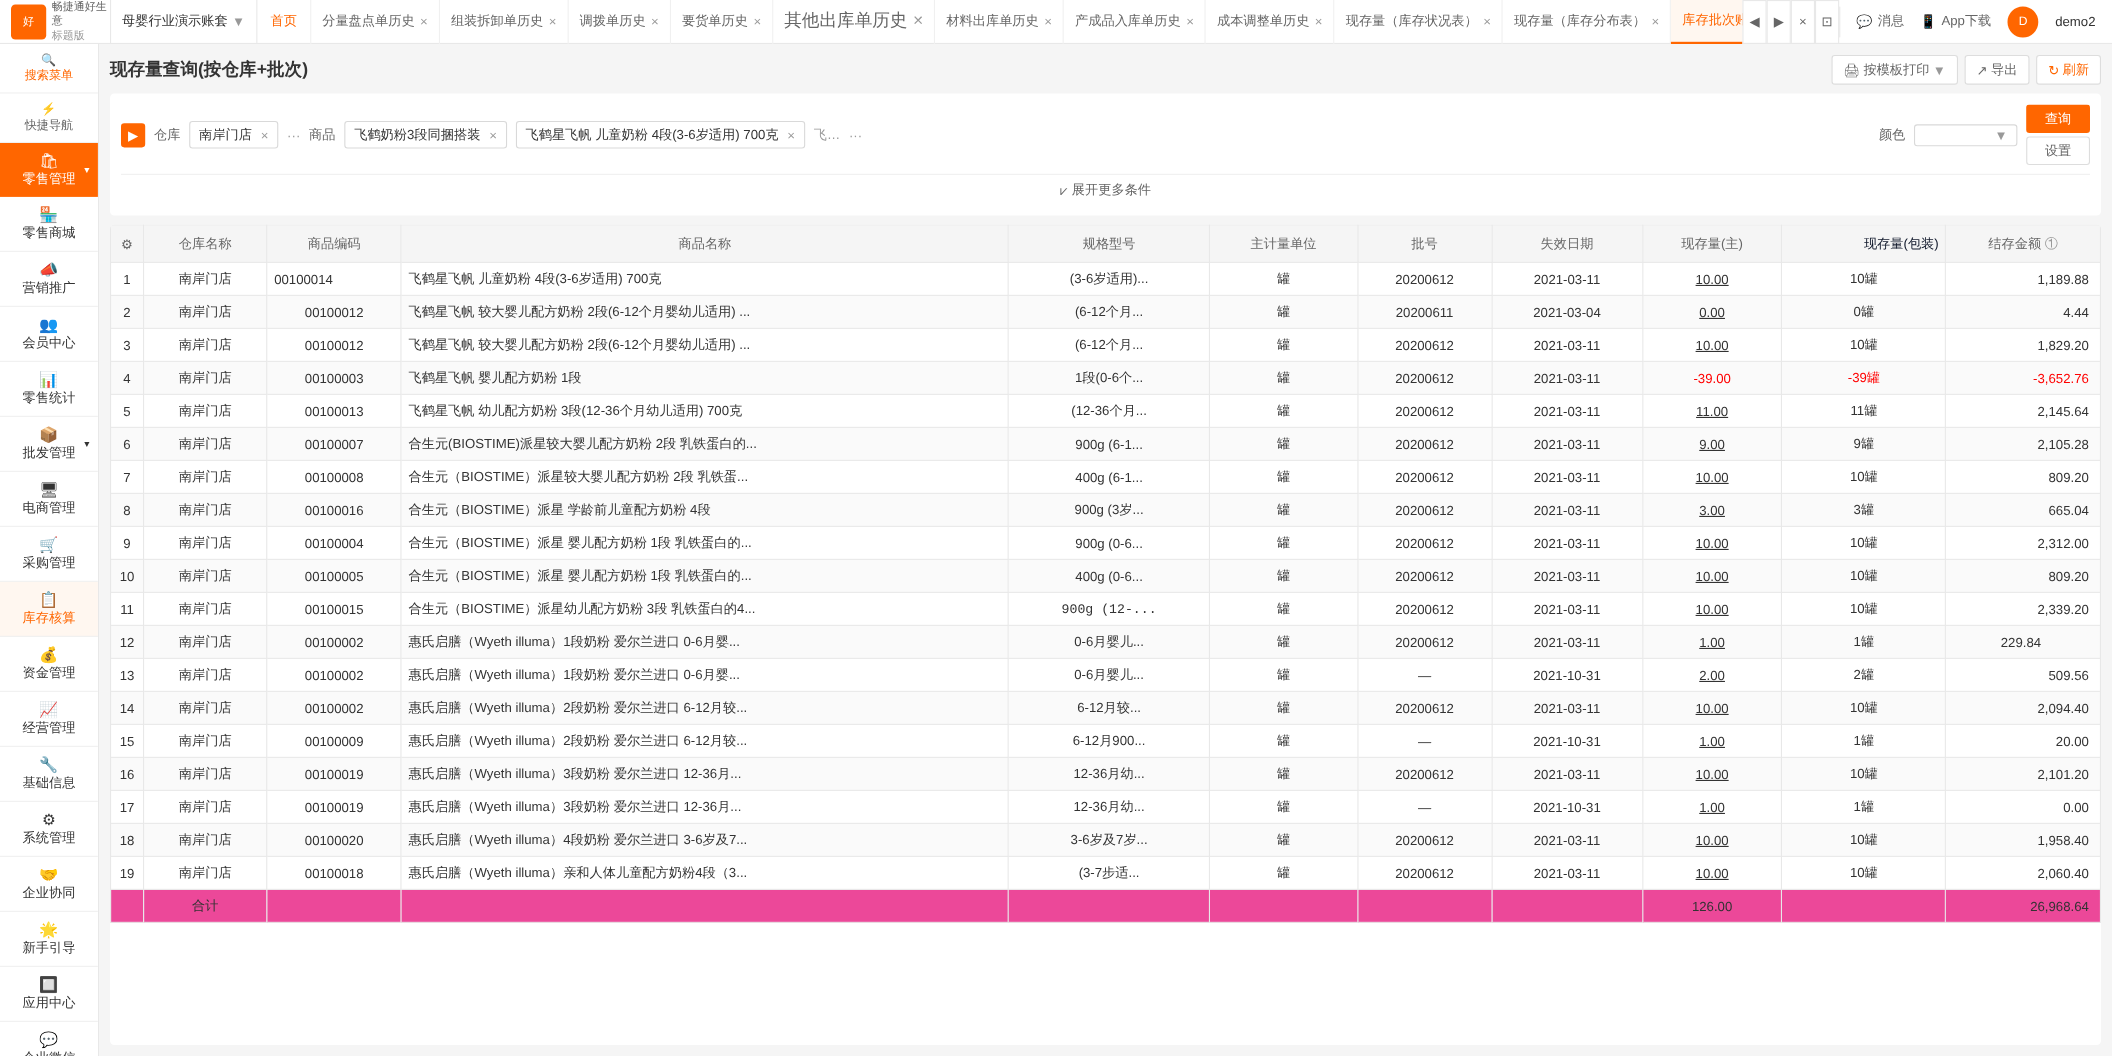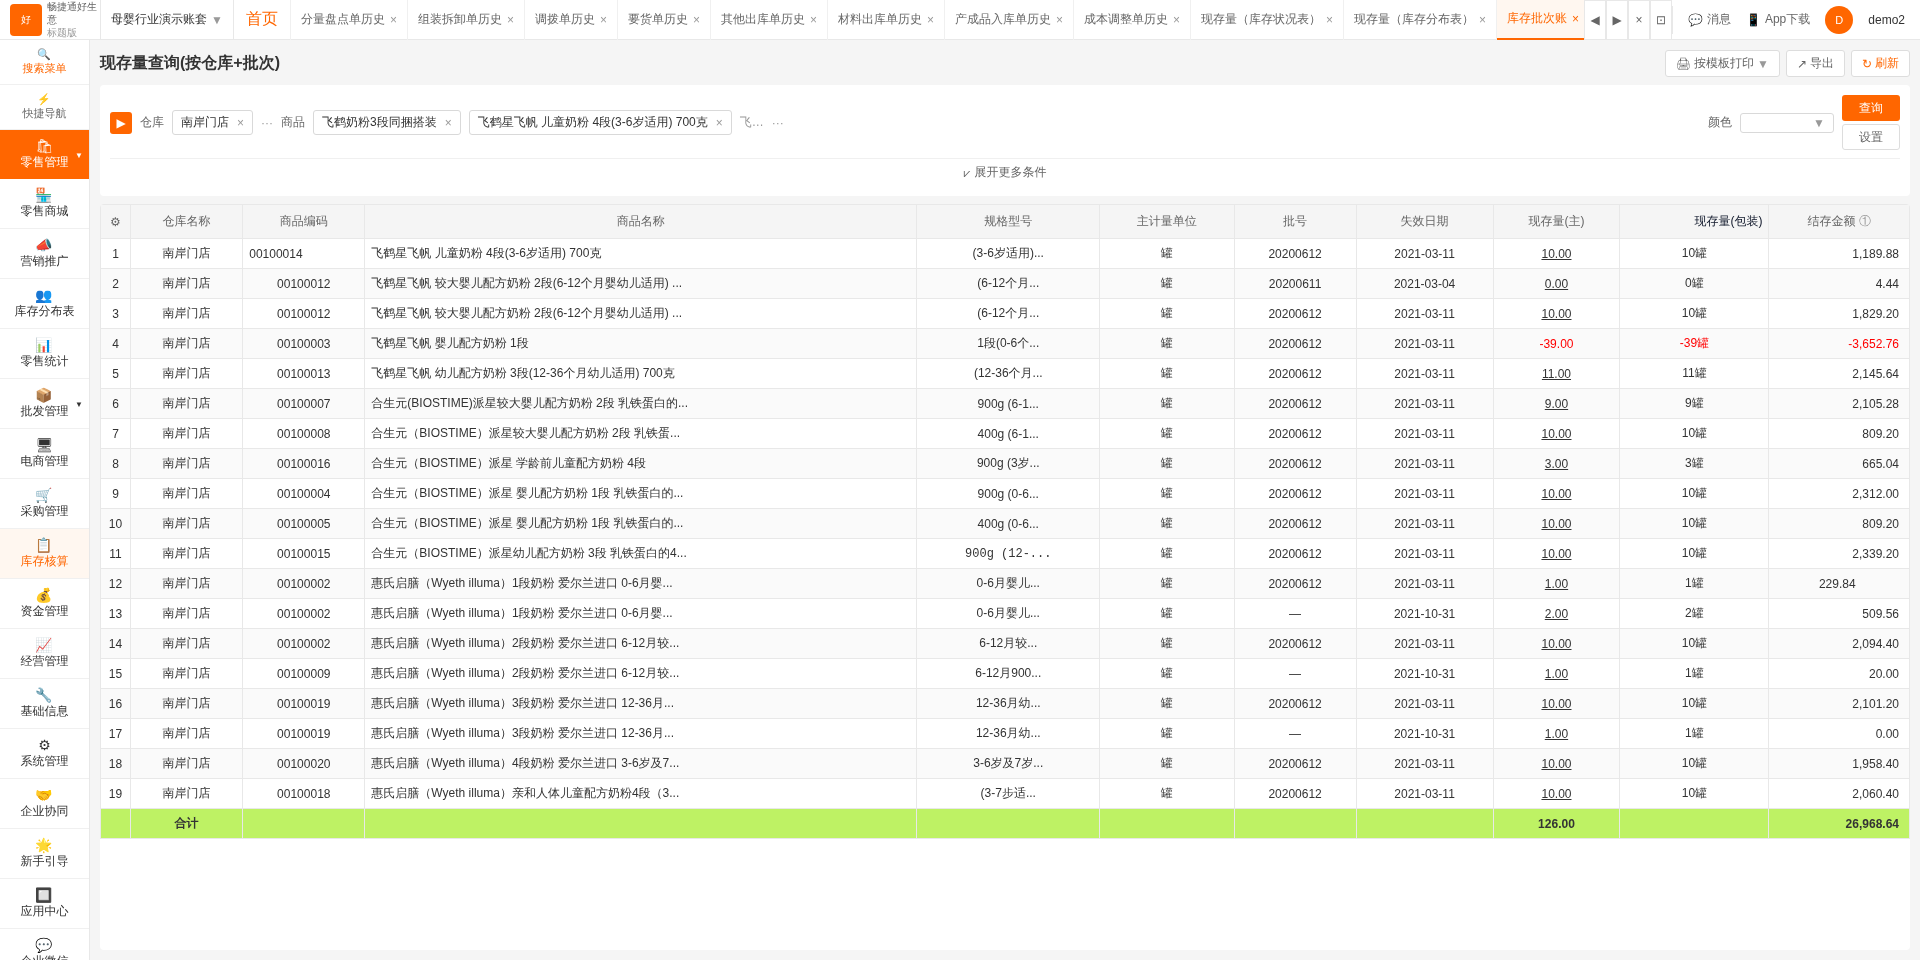--- a/index.html
+++ b/index.html
@@ -16,26 +16,26 @@
       <div style="color:#999;">标题版</div>
     </div>
   </div>
 
   <div style="display:flex; align-items:center; gap:4px; padding:0 10px; border-left:1px solid #e8e8e8; border-right:1px solid #e8e8e8; height:40px; font-size:12px; color:#333; cursor:pointer;">
     <span>母婴行业演示账套</span>
     <span style="color:#999;">▼</span>
   </div>
 
   <div style="display:flex; align-items:center; height:40px; flex:1; overflow:hidden;">
-    <div style="padding:0 12px; height:40px; display:flex; align-items:center; font-size:16px; color:#ff6600; cursor:pointer; border-right:1px solid #f0f0f0; white-space:nowrap;">首页</div>
+    <div style="padding:0 12px; height:40px; display:flex; align-items:center; font-size:12px; color:#ff6600; cursor:pointer; border-right:1px solid #f0f0f0; white-space:nowrap;">首页</div>
     <div style="padding:0 10px; height:40px; display:flex; align-items:center; font-size:12px; color:#666; cursor:pointer; border-right:1px solid #f0f0f0; white-space:nowrap;">分量盘点单历史 <span style="margin-left:5px; color:#999;">×</span></div>
     <div style="padding:0 10px; height:40px; display:flex; align-items:center; font-size:12px; color:#666; cursor:pointer; border-right:1px solid #f0f0f0; white-space:nowrap;">组装拆卸单历史 <span style="margin-left:5px; color:#999;">×</span></div>
     <div style="padding:0 10px; height:40px; display:flex; align-items:center; font-size:12px; color:#666; cursor:pointer; border-right:1px solid #f0f0f0; white-space:nowrap;">调拨单历史 <span style="margin-left:5px; color:#999;">×</span></div>
     <div style="padding:0 10px; height:40px; display:flex; align-items:center; font-size:12px; color:#666; cursor:pointer; border-right:1px solid #f0f0f0; white-space:nowrap;">要货单历史 <span style="margin-left:5px; color:#999;">×</span></div>
-    <div style="padding:0 10px; height:40px; display:flex; align-items:center; font-size:12px; color:#666; cursor:pointer; border-right:1px solid #f0f0f0; white-space:nowrap;">其他出库单历史 <span style="margin-left:5px; color:#999;">×</span></div>
+    <div style="padding:0 10px; height:40px; display:flex; align-items:center; font-size:16px; color:#666; cursor:pointer; border-right:1px solid #f0f0f0; white-space:nowrap;">其他出库单历史 <span style="margin-left:5px; color:#999;">×</span></div>
     <div style="padding:0 10px; height:40px; display:flex; align-items:center; font-size:12px; color:#666; cursor:pointer; border-right:1px solid #f0f0f0; white-space:nowrap;">材料出库单历史 <span style="margin-left:5px; color:#999;">×</span></div>
     <div style="padding:0 10px; height:40px; display:flex; align-items:center; font-size:12px; color:#666; cursor:pointer; border-right:1px solid #f0f0f0; white-space:nowrap;">产成品入库单历史 <span style="margin-left:5px; color:#999;">×</span></div>
     <div style="padding:0 10px; height:40px; display:flex; align-items:center; font-size:12px; color:#666; cursor:pointer; border-right:1px solid #f0f0f0; white-space:nowrap;">成本调整单历史 <span style="margin-left:5px; color:#999;">×</span></div>
     <div style="padding:0 10px; height:40px; display:flex; align-items:center; font-size:12px; color:#666; cursor:pointer; border-right:1px solid #f0f0f0; white-space:nowrap;">现存量（库存状况表） <span style="margin-left:5px; color:#999;">×</span></div>
     <div style="padding:0 10px; height:40px; display:flex; align-items:center; font-size:12px; color:#666; cursor:pointer; border-right:1px solid #f0f0f0; white-space:nowrap;">现存量（库存分布表） <span style="margin-left:5px; color:#999;">×</span></div>
     <div style="padding:0 10px; height:40px; display:flex; align-items:center; font-size:12px; color:#ff6600; cursor:pointer; border-right:1px solid #f0f0f0; white-space:nowrap; background:#fff7f0; border-bottom:2px solid #ff6600;">库存批次账 <span style="margin-left:5px; color:#ff6600;">×</span></div>
   </div>
 
   <div style="width:22px; height:40px; display:flex; align-items:center; justify-content:center; cursor:pointer; color:#666; border:1px solid #e8e8e8;">◀</div>
   <div style="width:22px; height:40px; display:flex; align-items:center; justify-content:center; cursor:pointer; color:#666; border:1px solid #e8e8e8;">▶</div>
@@ -77,21 +77,21 @@
     <div style="padding:8px 6px; font-size:12px; color:#333; text-align:center; cursor:pointer; border-bottom:1px solid #f0f0f0; display:flex; flex-direction:column; align-items:center;">
       <span style="font-size:14px;">🏪</span>
       <span>零售商城</span>
     </div>
     <div style="padding:8px 6px; font-size:12px; color:#333; text-align:center; cursor:pointer; border-bottom:1px solid #f0f0f0; display:flex; flex-direction:column; align-items:center;">
       <span style="font-size:14px;">📣</span>
       <span>营销推广</span>
     </div>
     <div style="padding:8px 6px; font-size:12px; color:#333; text-align:center; cursor:pointer; border-bottom:1px solid #f0f0f0; display:flex; flex-direction:column; align-items:center;">
       <span style="font-size:14px;">👥</span>
-      <span>库存分布表</span>
+      <span>会员中心</span>
     </div>
     <div style="padding:8px 6px; font-size:12px; color:#333; text-align:center; cursor:pointer; border-bottom:1px solid #f0f0f0; display:flex; flex-direction:column; align-items:center;">
       <span style="font-size:14px;">📊</span>
       <span>零售统计</span>
     </div>
     <div style="padding:8px 6px; font-size:12px; color:#333; text-align:center; cursor:pointer; border-bottom:1px solid #f0f0f0; display:flex; flex-direction:column; align-items:center; position:relative;">
       <span style="font-size:14px;">📦</span>
       <span>批发管理</span>
       <span style="font-size:8px; position:absolute; right:6px; top:50%; transform:translateY(-50%);">▼</span>
     </div>
@@ -468,21 +468,21 @@
                 <td style="border: 1px solid rgb(232, 232, 232); padding: 6px; text-align: center; white-space: nowrap;">(3-7步适...</td>
                 <td style="border: 1px solid rgb(232, 232, 232); padding: 6px; text-align: center; white-space: nowrap;">罐</td>
                 <td style="border: 1px solid rgb(232, 232, 232); padding: 6px; text-align: center; white-space: nowrap;">20200612</td>
                 <td style="border: 1px solid rgb(232, 232, 232); padding: 6px; text-align: center; white-space: nowrap;">2021-03-11</td>
                 <td style="border: 1px solid rgb(232, 232, 232); padding: 6px; text-align: center; white-space: nowrap; text-decoration: underline; cursor: pointer;">10.00</td>
                 <td style="border: 1px solid rgb(232, 232, 232); padding: 6px; text-align: center; white-space: nowrap;">10罐</td>
                 <td style="border: 1px solid rgb(232, 232, 232); padding: 6px 10px 6px 6px; text-align: right; white-space: nowrap;">2,060.40</td>
               </tr>
             </tbody>
           <tfoot>
-            <tr style="background:#bef264; font-weight:bold;">
+            <tr style="background:#ec4899; font-weight:normal;">
               <td style="border:1px solid #e8e8e8; padding:6px;"></td>
               <td style="border:1px solid #e8e8e8; padding:6px; text-align:center;">合计</td>
               <td style="border:1px solid #e8e8e8; padding:6px;"></td>
               <td style="border:1px solid #e8e8e8; padding:6px;"></td>
               <td style="border:1px solid #e8e8e8; padding:6px;"></td>
               <td style="border:1px solid #e8e8e8; padding:6px;"></td>
               <td style="border:1px solid #e8e8e8; padding:6px;"></td>
               <td style="border:1px solid #e8e8e8; padding:6px;"></td>
               <td style="border:1px solid #e8e8e8; padding:6px; text-align:center;">126.00</td>
               <td style="border:1px solid #e8e8e8; padding:6px;"></td>

